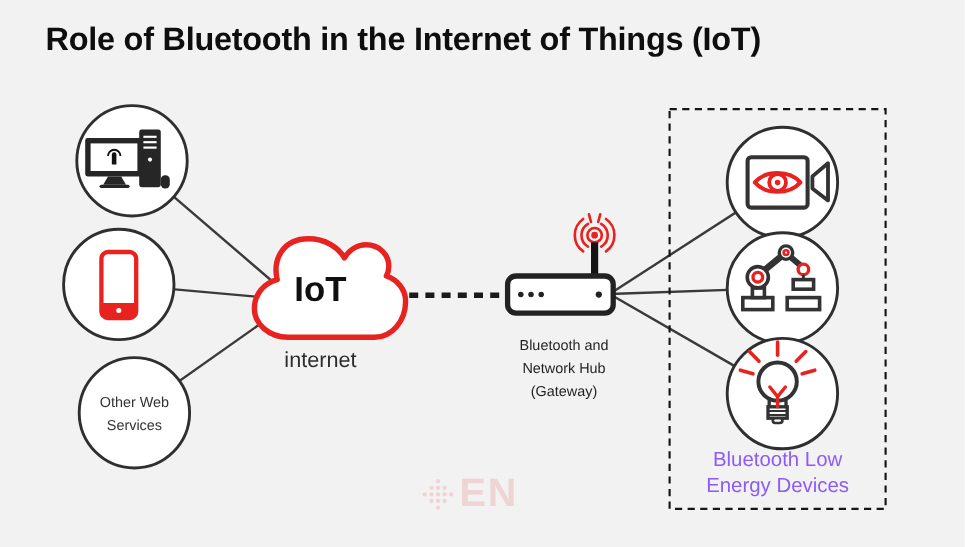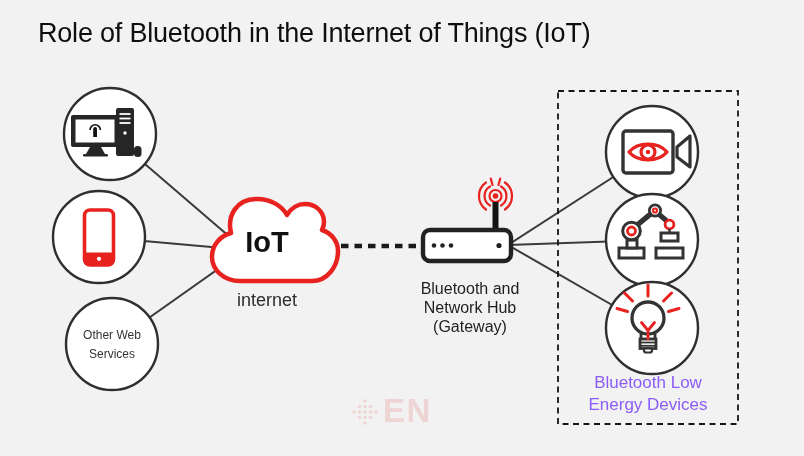--- a/index.html
+++ b/index.html
@@ -2,27 +2,27 @@
 <html><head>
 <meta charset="utf-8">
 <style>
   html,body{margin:0;padding:0;background:#fff;}
   .stage{
     position:relative;width:804px;height:456px;background:#f2f2f3;
     font-family:"Liberation Sans",sans-serif;overflow:hidden;
   }
   .svg-layer{position:absolute;left:0;top:0;}
   .title{
-    position:absolute;left:38px;top:18px;font-size:27px;font-weight:400;
+    position:absolute;left:38px;top:18px;font-size:27px;font-weight:700;
     color:#0e0e0e;letter-spacing:-0.2px;white-space:nowrap;
   }
   .label{position:absolute;text-align:center;color:#212121;}
   .label-iot{left:217px;top:226px;width:100px;font-size:29px;font-weight:700;color:#101010;}
   .label-internet{left:217px;top:290px;width:100px;font-size:18px;color:#2d2d2d;}
-  .label-hub{left:410px;top:279px;width:120px;font-size:16px;line-height:19px;color:#1f1f1f;}
+  .label-hub{left:410px;top:279px;width:120px;font-size:12px;line-height:19px;color:#1f1f1f;}
   .label-ble{left:583px;top:372px;width:130px;font-size:17px;line-height:21.5px;color:#8b5cf6;}
   .label-other{left:71px;top:326px;width:82px;font-size:12px;line-height:19px;color:#333;}
   .watermark{
     position:absolute;left:350px;top:392px;display:flex;align-items:center;
     font-size:33px;font-weight:700;letter-spacing:1.5px;white-space:nowrap;
   }
   .wm-logo{margin-right:3px;}
   .wm-en{color:#eed4d2;}
   .wm-cata{color:#d9d9db;}
 </style>

